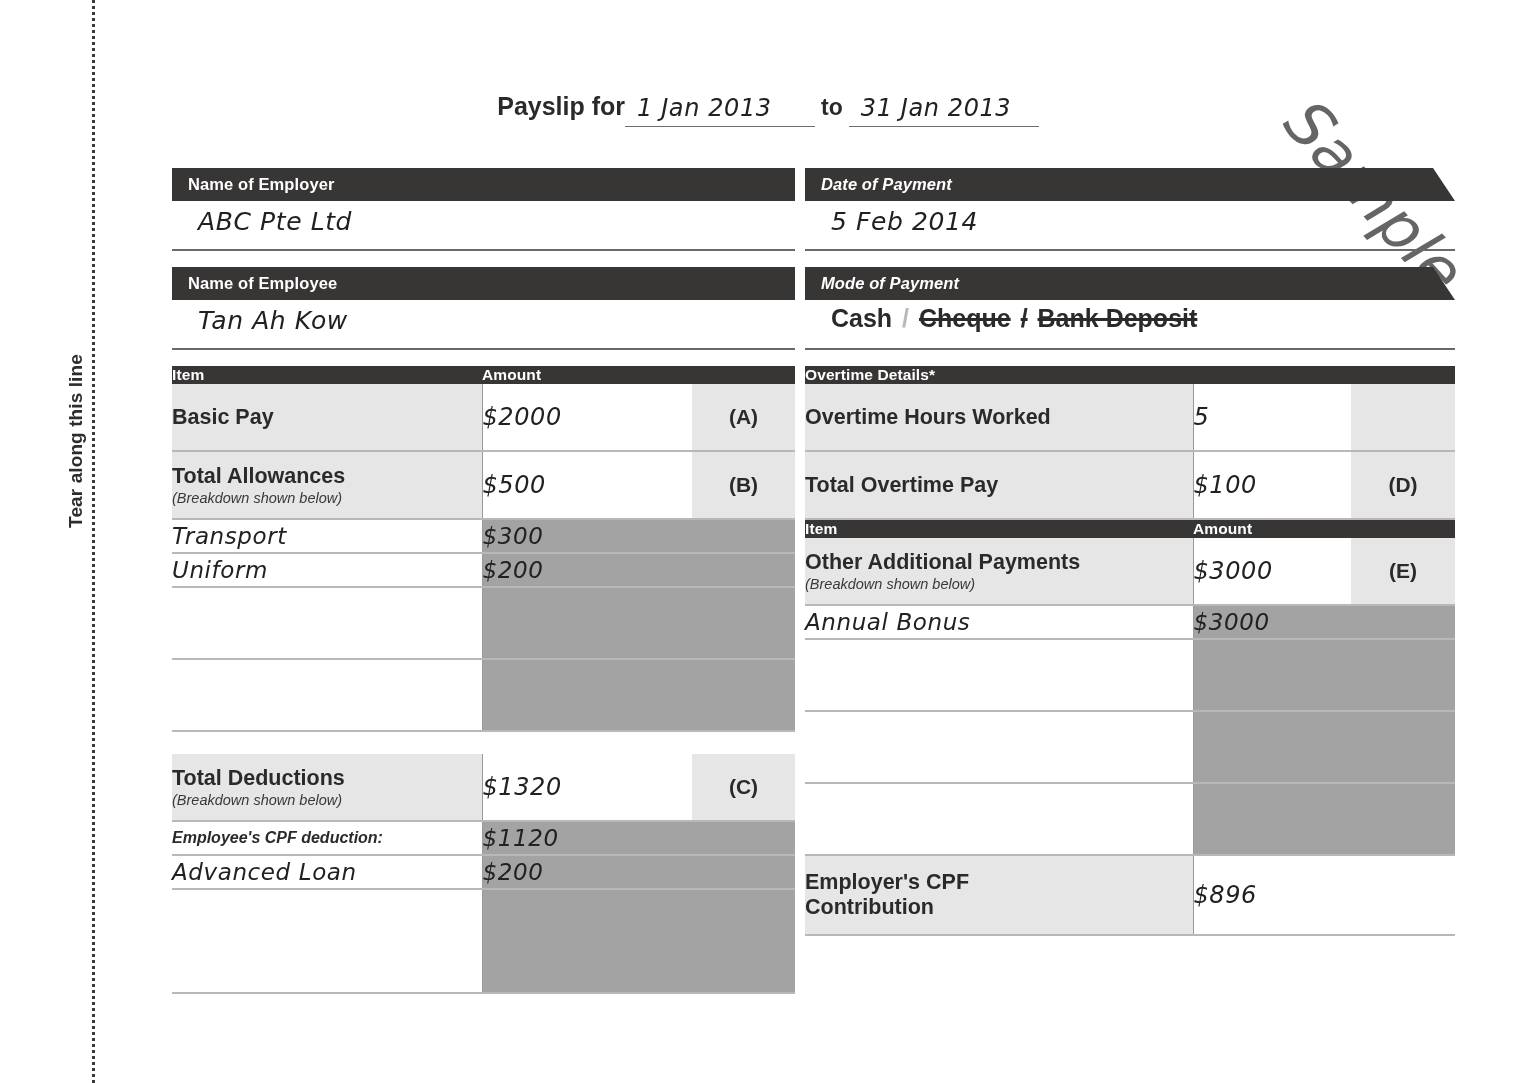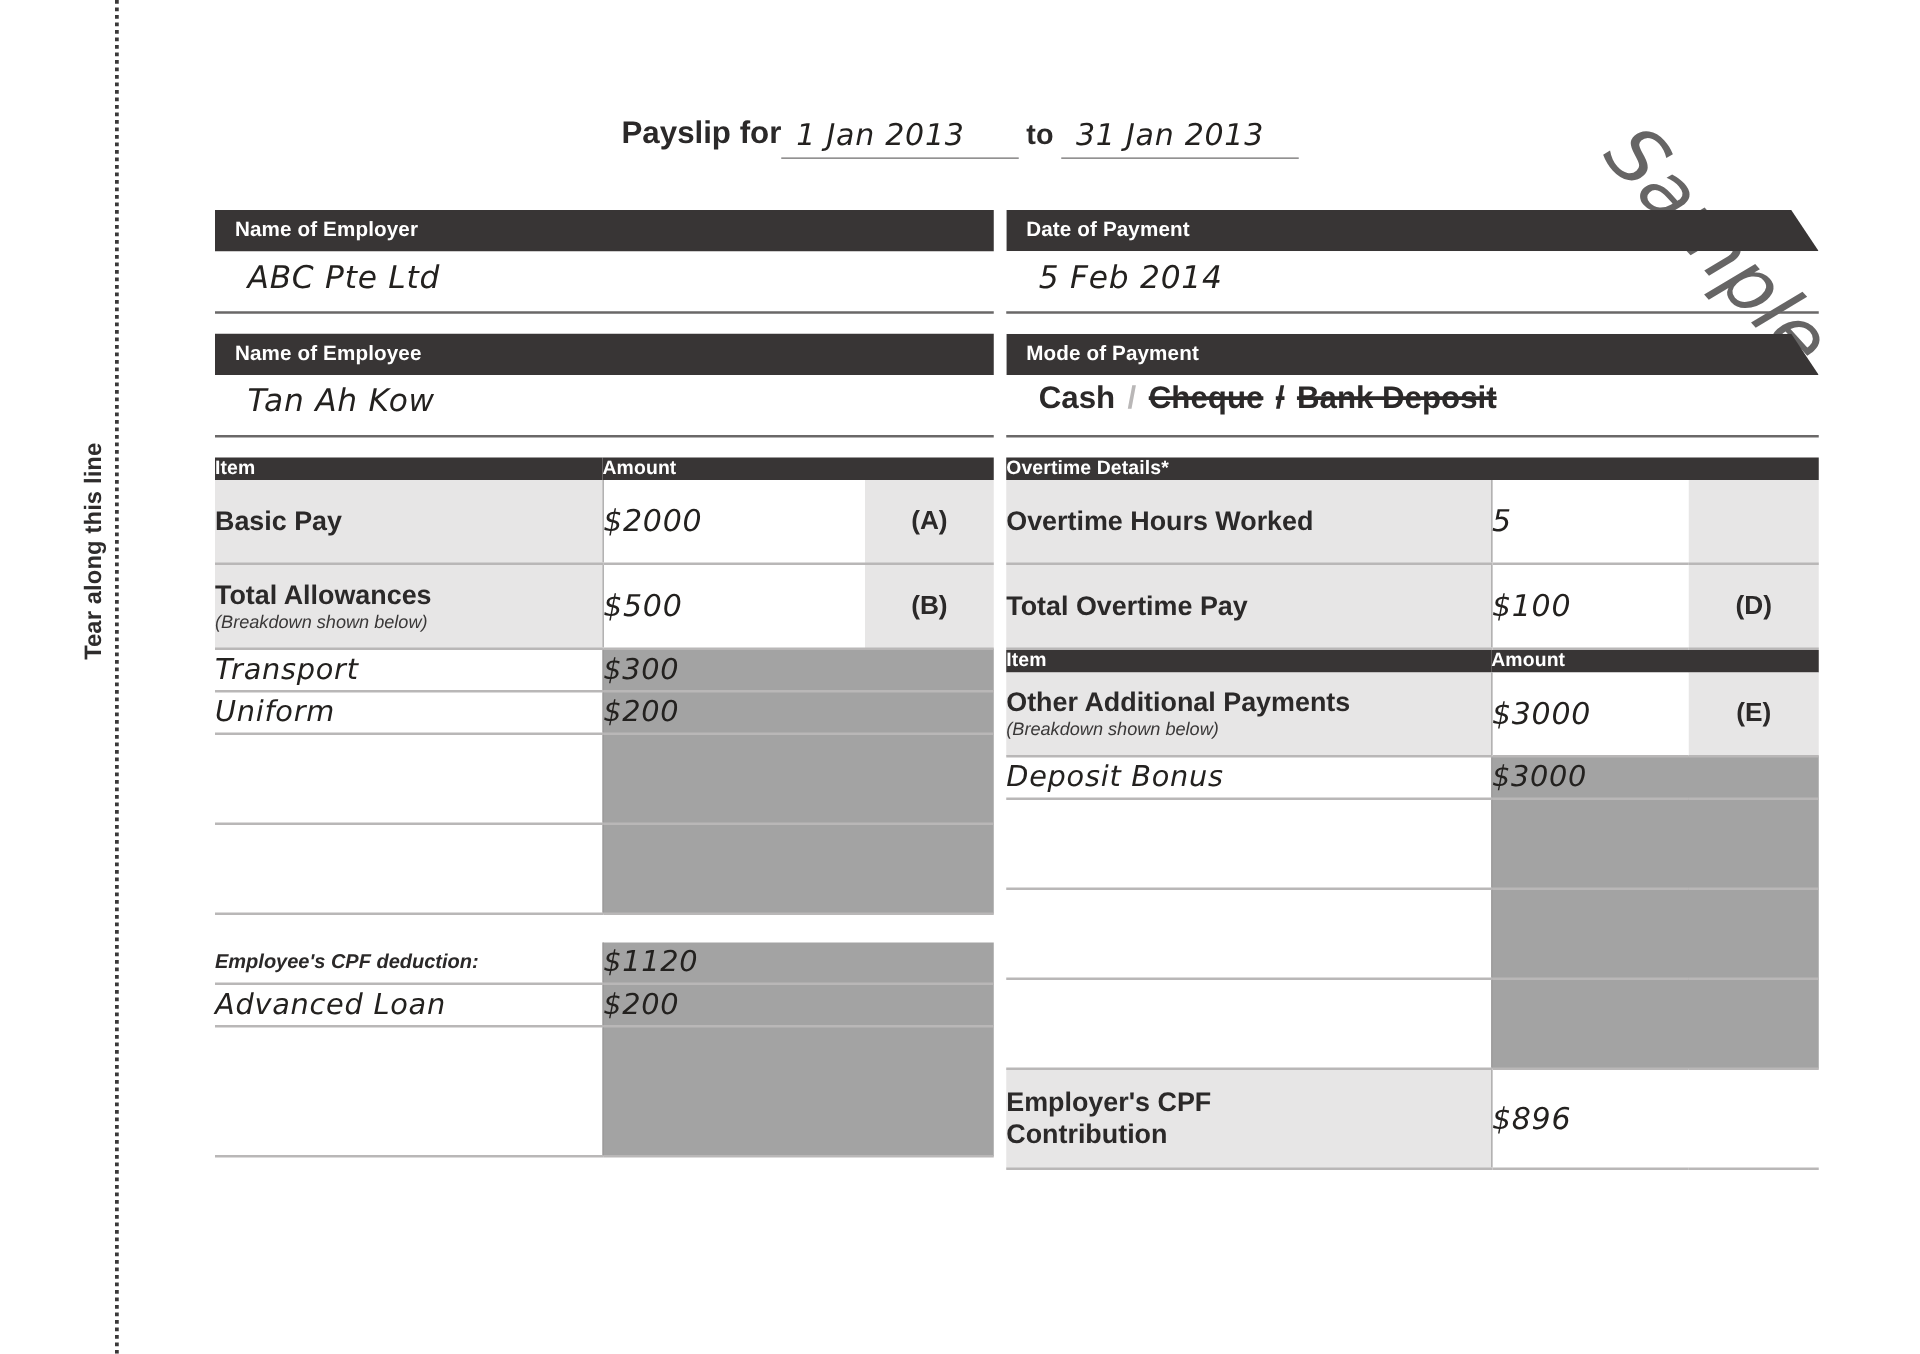--- a/index.html
+++ b/index.html
@@ -80,20 +80,21 @@
     background:#383535;
     color:#ffffff;
     font-size:16.5px;
     font-weight:bold;
     padding:7px 0 7px 16px;
     position:relative;
     letter-spacing:.1px;
   }
   .bar.notch{
     clip-path:polygon(0 0, calc(100% - 22px) 0, 100% 100%, 0 100%);
+    font-style:italic;
   }
 
   
   .valline{
     border-bottom:2.5px solid #6a6868;
     padding:6px 0 8px 26px;
     min-height:34px;
   }
   .valline .hand{ font-size:25px; }
 
@@ -262,20 +263,32 @@
       </td>
       <td class="cell-bd-amt tall" colspan="2">
         <span class="hand bd-hand"></span>
       </td>
     </tr>
 
     <tr class="spacer-row">
           <td colspan="3"></td>
         </tr>
 
+    <tr>
+      <td class="cell-item" style="height:66px">
+        <div class="big-label">Total Deductions</div>
+        <div class="sub-label">(Breakdown shown below)</div>
+      </td>
+      <td class="cell-amt">
+        <span class="hand amt-hand">$1320</span>
+      </td>
+      <td class="cell-code">
+        <span class="code-label">(C)</span>
+      </td>
+    </tr>
 
     <tr>
       <td class="cell-bd-item">
         <span class="printed-italic">Employee's CPF deduction:</span>
       </td>
       <td class="cell-bd-amt" colspan="2">
         <span class="hand bd-hand">$1120</span>
       </td>
     </tr>
     <tr>
@@ -368,21 +381,21 @@
       <td class="cell-amt">
         <span class="hand amt-hand">$3000</span>
       </td>
       <td class="cell-code">
         <span class="code-label">(E)</span>
       </td>
     </tr>
 
     <tr>
       <td class="cell-bd-item">
-        <span class="hand bd-hand">Deposit Bonus</span>
+        <span class="hand bd-hand">Annual Bonus</span>
       </td>
       <td class="cell-bd-amt" colspan="2">
         <span class="hand bd-hand">$3000</span>
       </td>
     </tr>
     <tr>
       <td class="cell-bd-item tall">
         <span class="hand bd-hand"></span>
       </td>
       <td class="cell-bd-amt tall" colspan="2">

